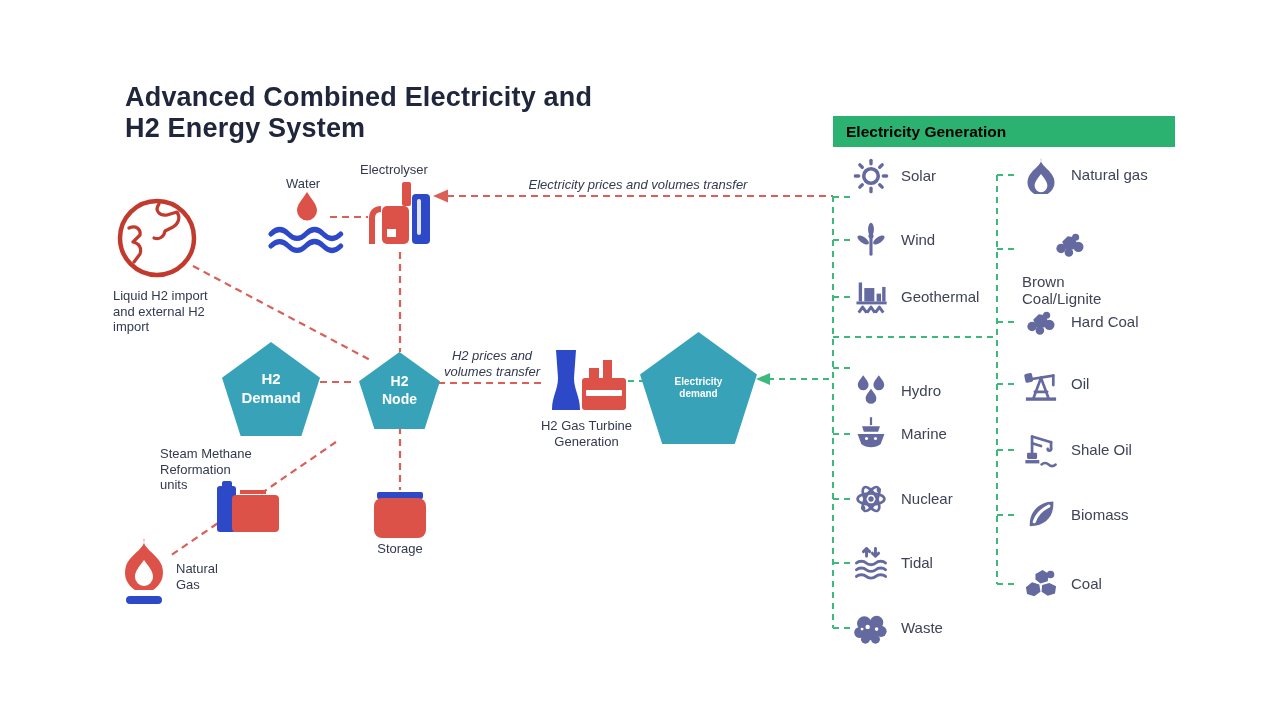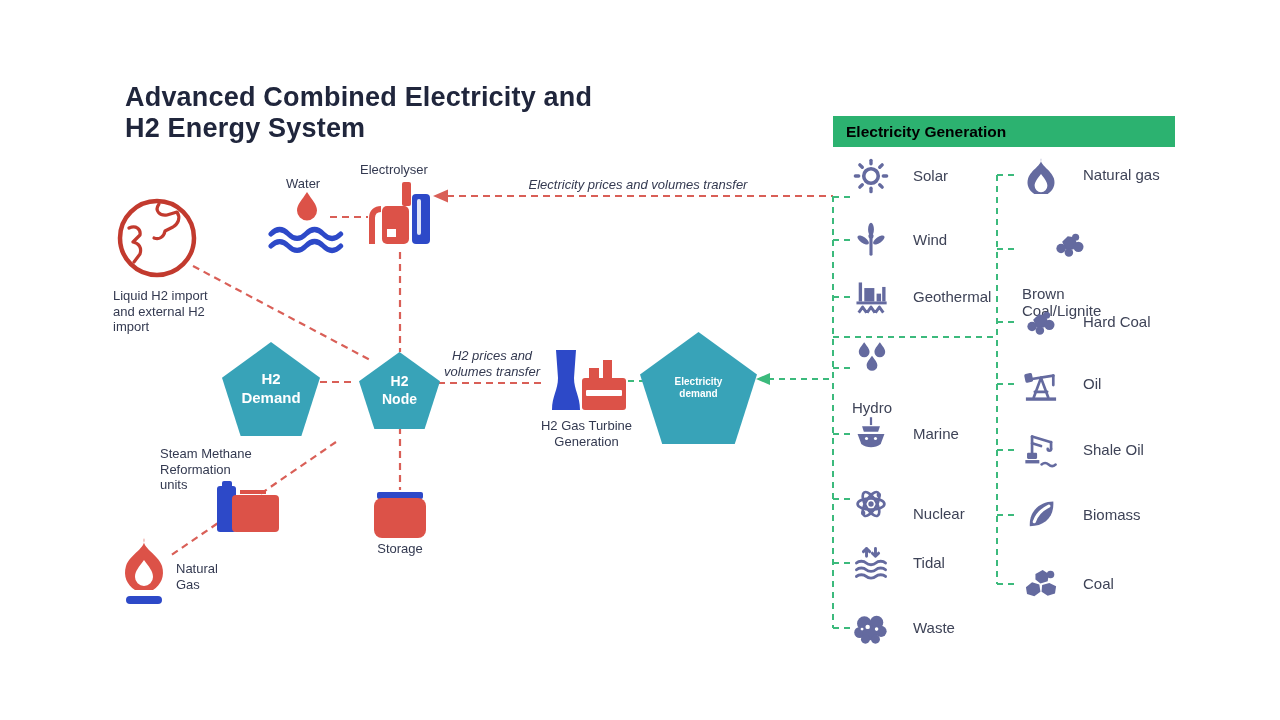--- a/index.html
+++ b/index.html
@@ -25,21 +25,21 @@
   .pentagon{position:absolute;background:var(--teal);z-index:2;
             clip-path:polygon(50% 0%,100% 38%,81% 100%,19% 100%,0% 38%);
             display:flex;align-items:center;justify-content:center;text-align:center;
             color:#fff;font-weight:700;white-space:pre-line;line-height:1.25;}
   .panel-header{position:absolute;left:833px;top:116px;width:342px;height:31px;
                 background:var(--green);color:#000000;font-weight:700;font-size:15.5px;
                 display:flex;align-items:center;padding-left:13px;box-sizing:border-box;z-index:3;}
   .gen-col{position:absolute;top:0;height:720px;z-index:2;}
   #gen-left{left:852px;width:170px;}
   #gen-right{left:1022px;width:160px;}
-  .gen-row{position:absolute;left:0;display:flex;align-items:center;gap:23px;height:48px;}
+  .gen-row{position:absolute;left:0;display:flex;align-items:center;gap:11px;height:48px;}
   .gen-icon{width:38px;height:38px;flex:0 0 38px;}
   .gen-icon svg{width:100%;height:100%;display:block;}
   .gen-label{font-size:15px;color:#3e4357;line-height:1.12;}
   #gen-right .gen-label{max-width:96px;}
 </style>
 </head>
 <body>
 
 <div class="stage">
 
@@ -216,21 +216,21 @@
               <rect x="11" y="9" width="9" height="12"></rect>
               <rect x="22" y="14" width="4" height="7"></rect>
               <rect x="27" y="8" width="3" height="13"></rect>
               <rect x="4" y="21" width="27" height="2.6"></rect>
             </g>
             <path class="sl-s" fill="none" stroke-width="2.6" stroke-linejoin="round" d="M6 31l3.5-5 3.5 5M13.5 31l3.5-5 3.5 5M21 31l3.5-5 3.5 5"></path>
           </svg>
         </span>
         <span class="gen-label">Geothermal</span>
       </div>
-      <div class="gen-row" style="top: 339px; flex-direction: column;">
+      <div class="gen-row" style="top: 367px;">
         <span class="gen-icon">
           <svg viewBox="0 0 34 34">
             <g class="sl-f">
               <path d="M10 3c2.8 3.8 4.8 6.1 4.8 8.6a4.8 4.8 0 0 1-9.6 0C5.2 9.1 7.2 6.8 10 3z"></path>
               <path d="M24 3c2.8 3.8 4.8 6.1 4.8 8.6a4.8 4.8 0 0 1-9.6 0C19.2 9.1 21.2 6.8 24 3z"></path>
               <path d="M17 15c2.8 3.8 4.8 6.1 4.8 8.6a4.8 4.8 0 0 1-9.6 0c0-2.5 2-4.8 4.8-8.6z"></path>
             </g>
           </svg>
         </span>
         <span class="gen-label">Hydro</span>
@@ -244,21 +244,21 @@
               <path d="M5 17h24l-3.3 9a14.5 14.5 0 0 1-17.4 0z"></path>
             </g>
             <g fill="#fff">
               <circle cx="13" cy="21" r="1.4"></circle>
               <circle cx="21" cy="21" r="1.4"></circle>
             </g>
           </svg>
         </span>
         <span class="gen-label">Marine</span>
       </div>
-      <div class="gen-row" style="top: 475px; align-items: flex-end;">
+      <div class="gen-row" style="top: 475px;">
         <span class="gen-icon">
           <svg viewBox="0 0 34 34">
             <g fill="none" class="sl-s" stroke-width="2.4">
               <ellipse cx="17" cy="17" rx="12" ry="5"></ellipse>
               <ellipse cx="17" cy="17" rx="12" ry="5" transform="rotate(60 17 17)"></ellipse>
               <ellipse cx="17" cy="17" rx="12" ry="5" transform="rotate(120 17 17)"></ellipse>
             </g>
             <circle cx="17" cy="17" r="2.4" class="sl-f"></circle>
             <circle cx="24" cy="9" r="2" class="sl-f"></circle>
             <circle cx="10" cy="25" r="2" class="sl-f"></circle>

